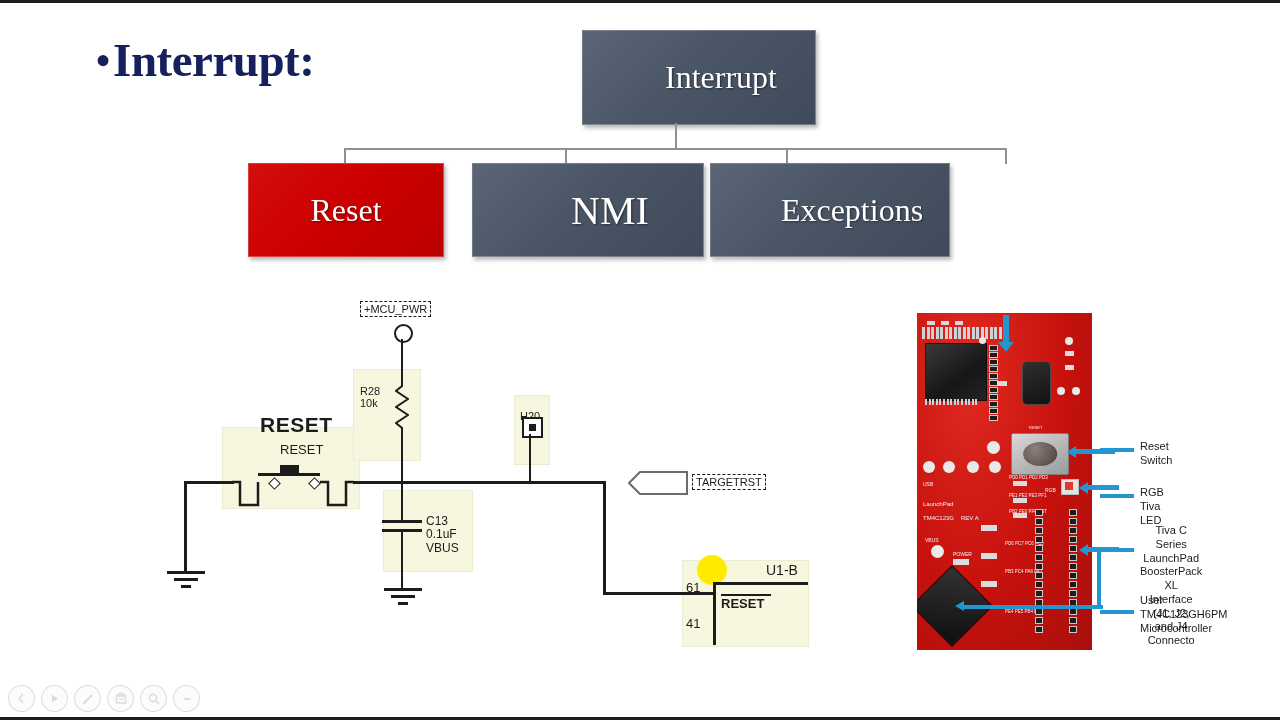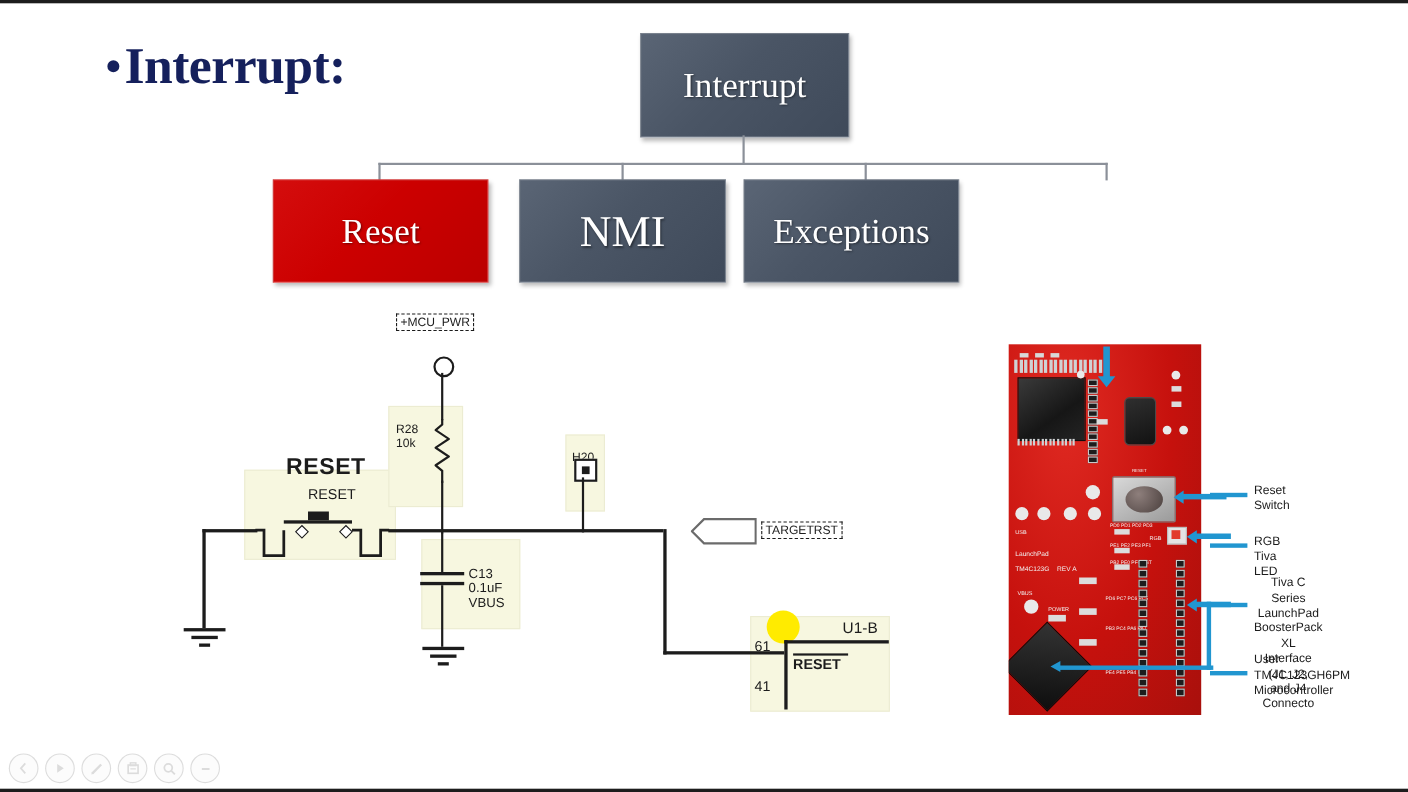--- a/index.html
+++ b/index.html
@@ -27,35 +27,36 @@
   
   .flow{position:absolute;left:240px;top:22px;width:880px;height:250px;}
   .node{
     position:absolute;display:flex;align-items:center;justify-content:center;
     font-family:"Liberation Serif", serif;color:#ffffff;
     box-shadow:2px 3px 4px rgba(0,0,0,0.28);
     border:1px solid rgba(255,255,255,0.25);
   }
   .node-slate{
     background:linear-gradient(135deg,#5a6575 0%,#4a5565 45%,#3f4a5a 100%);
+    padding-left:44px;
   }
   .node-red{
     background:linear-gradient(135deg,#d40d0d 0%,#cc0000 45%,#bb0000 100%);
   }
   .node span{
     text-shadow:1px 1px 2px rgba(0,0,0,0.45);
     white-space:nowrap;
   }
   #node-root{left:342px;top:5px;width:188px;height:93px;}
   #node-root span{font-size:32px;}
   #node-reset{left:8px;top:138px;width:194px;height:92px;}
   #node-reset span{font-size:32px;}
   #node-nmi{left:232px;top:138px;width:186px;height:92px;}
   #node-nmi span{font-size:40px;}
-  #node-exc{left:436px;top:138px;width:194px;height:92px;}
+  #node-exc{left:470px;top:138px;width:194px;height:92px;}
   #node-exc span{font-size:32px;}
   #node-irq{left:672px;top:138px;width:190px;height:92px;}
   #node-irq span{font-size:32px;}
   .connector{position:absolute;background:#8b9099;}
 
   
   .schematic{position:absolute;left:170px;top:282px;width:640px;height:360px;}
   .sch-wire{position:absolute;background:#1c1c1c;}
   .sch-hl{position:absolute;background:#f7f7e0;border:1px solid #ececd2;}
   .sch-label{
@@ -185,21 +186,21 @@
   </div>
 
   <div class="schematic">
 
     <div class="sch-hl" style="left:52px;top:142px;width:136px;height:80px;"></div>
     <div class="sch-hl" style="left:183px;top:84px;width:66px;height:90px;"></div>
     <div class="sch-hl" style="left:213px;top:205px;width:88px;height:80px;"></div>
     <div class="sch-hl" style="left:344px;top:110px;width:34px;height:68px;"></div>
     <div class="sch-hl" style="left:512px;top:275px;width:125px;height:85px;"></div>
 
-    <div class="dashbox" style="left:190px;top:0;">+MCU_PWR</div>
+    <div class="dashbox" style="left:190px;top:16px;">+MCU_PWR</div>
     <div class="term-circle" style="left:224px;top:39px;"></div>
     <div class="sch-wire" style="left:231px;top:54px;width:2px;height:43px;"></div>
 
     <svg class="res" style="left:225px;top:96px;" viewBox="0 0 14 58">
       <polyline points="7,0 7,5 1,10 13,18 1,26 13,34 1,42 7,47 7,58" fill="none" stroke="#1c1c1c" stroke-width="2"></polyline>
     </svg>
     <div class="sch-label" style="left:190px;top:100px;font-size:11px;">
       <span>R28</span><br>
       <span>10k</span>
     </div>

